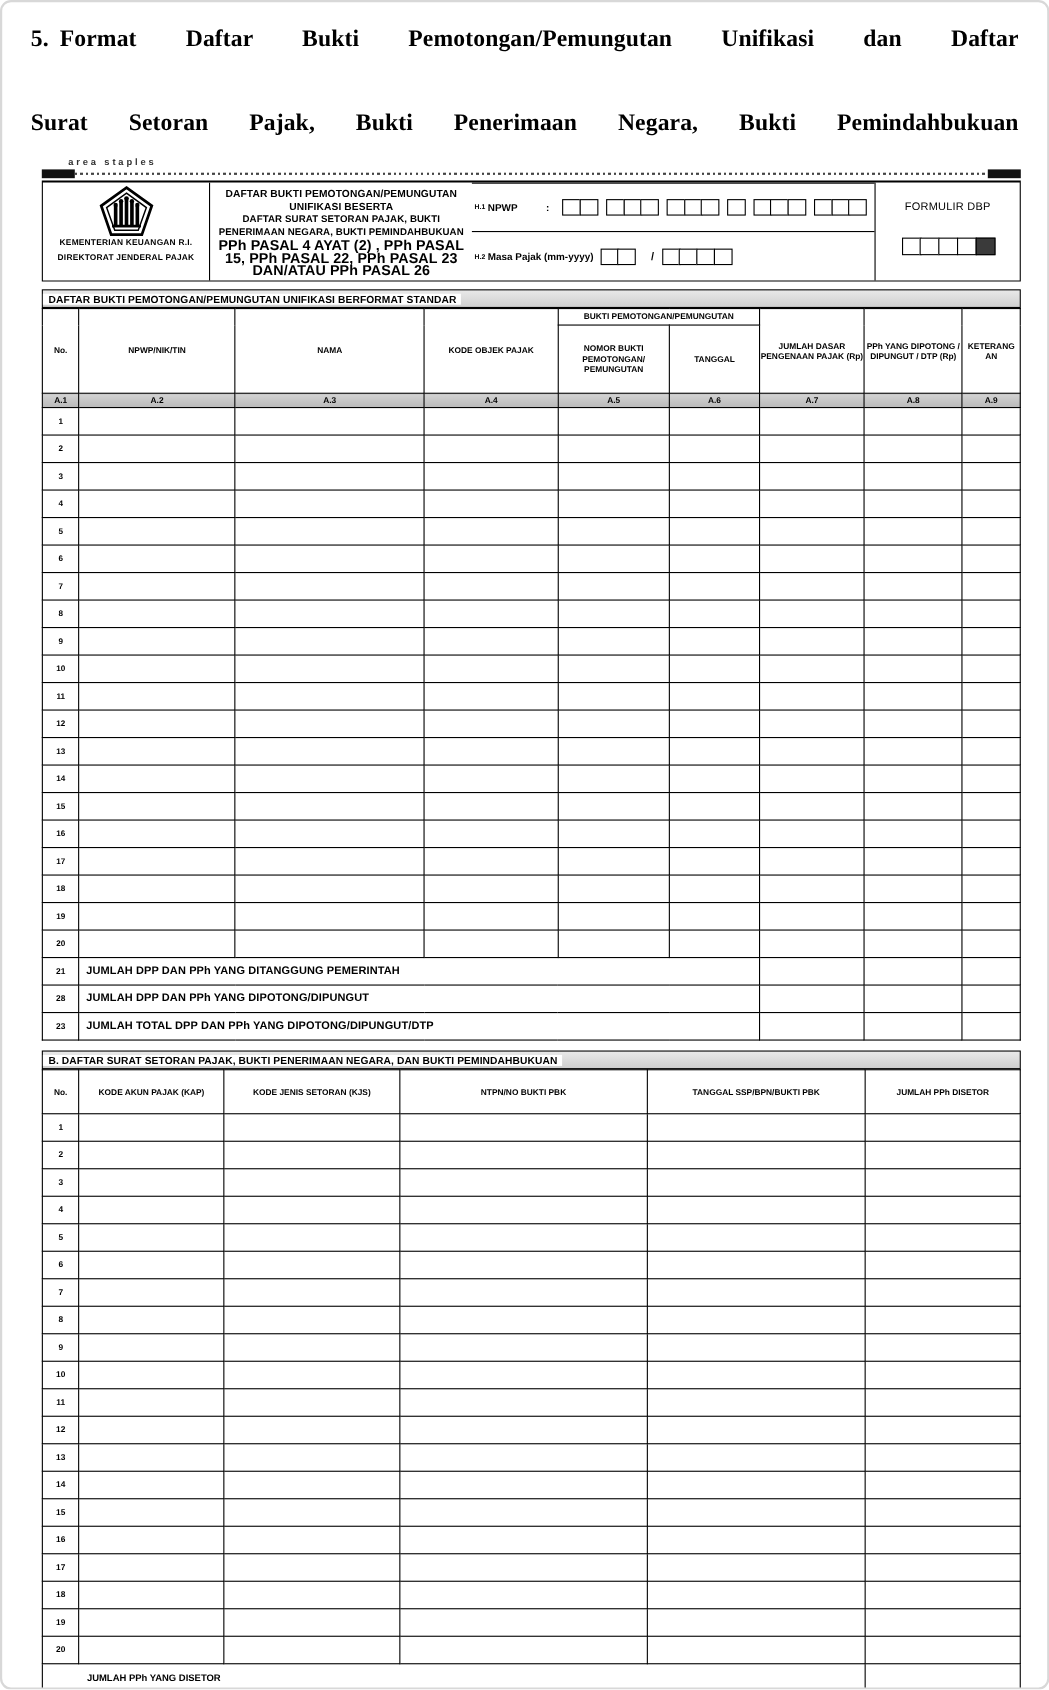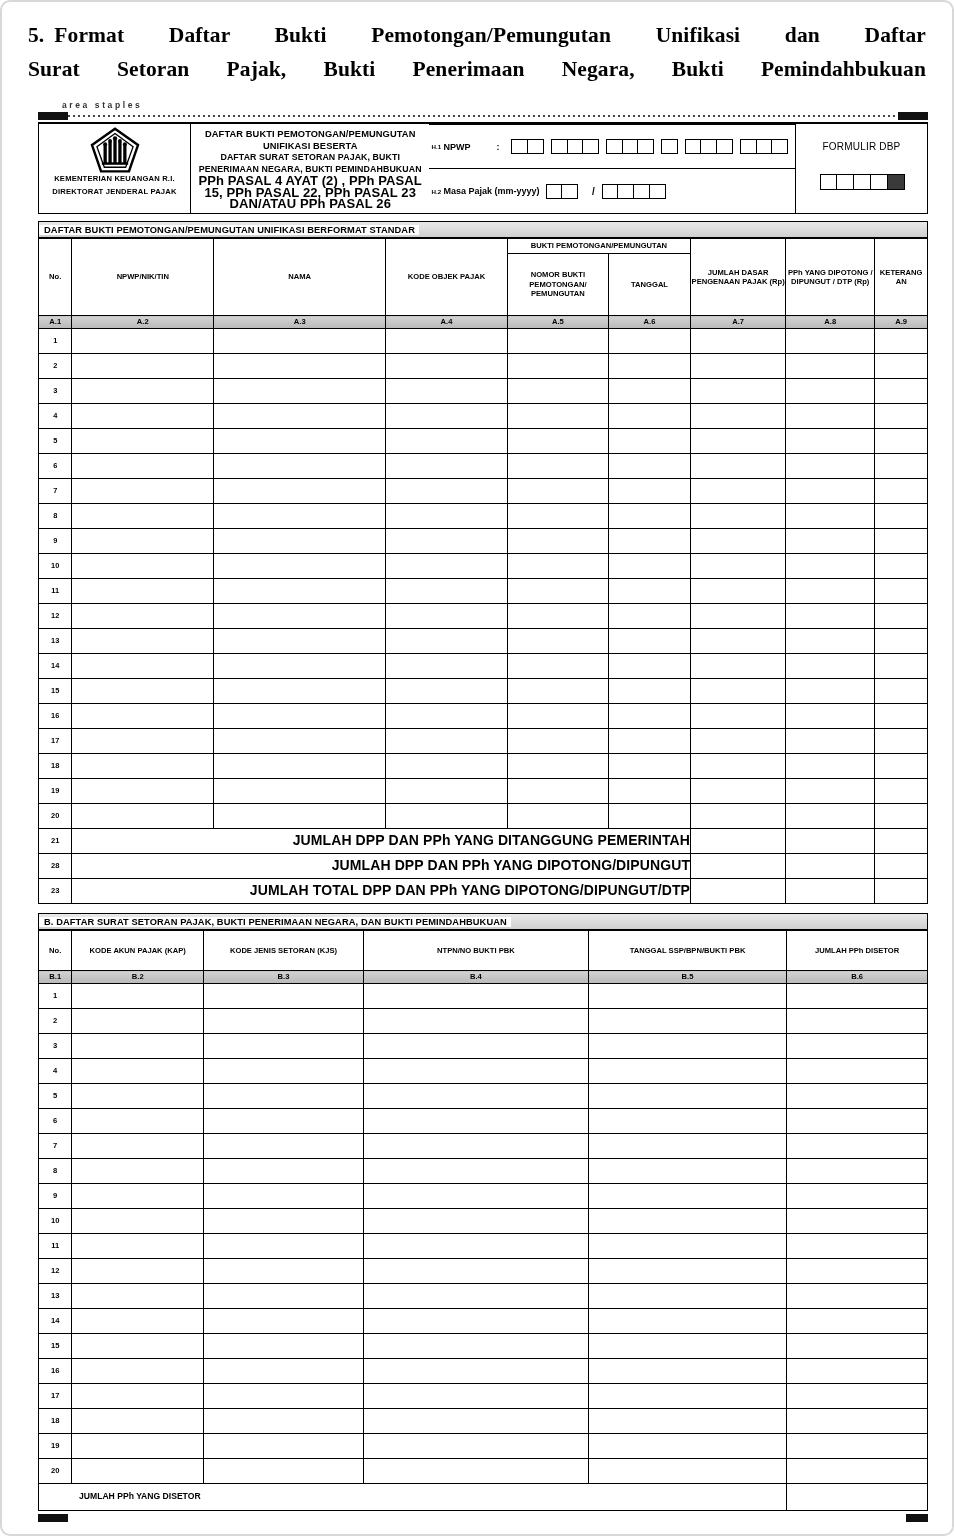--- a/index.html
+++ b/index.html
@@ -24,21 +24,21 @@
     padding:16px 26px 0 26px;
     font-family:"Liberation Serif", serif;
     font-weight:bold;
     font-size:21.5px;
     line-height:34px;
     text-align:justify;
     letter-spacing:0.1px;
   }
   .doc-title .num{margin-right:10px;}
   .doc-title .l1{display:block;text-align:justify;text-align-last:justify;}
-  .doc-title .l2{display:block;text-align:justify;text-align-last:justify;}
+  .doc-title .l2{display:block;text-align:justify;text-align-last:justify;margin-top:42px;}
 
   
   .form-wrap{position:relative;margin:14px 24px 0 36px;}
 
   
   .staple-row{position:relative;height:22px;}
   .staple-label{
     font-size:8.5px;font-weight:bold;letter-spacing:2.6px;
     color:#333;position:absolute;left:24px;top:0;
   }
@@ -130,21 +130,21 @@
   .colhdr th{background:#fff;padding:2px 1px;}
   .grp-th{height:15px;font-size:7.4px;}
   .ref-row td{
     height:13px;font-size:6.8px;
     background:linear-gradient(to bottom,#d2d2d2,#b9b9b9);
   }
   .data-row td{height:25px;background:#fff;}
   .data-row td.num{font-size:7.4px;font-weight:bold;}
   .sum-row td{height:25px;background:#fff;}
   .sum-row td.lbl{
-    text-align:right;padding-left:6px;font-size:14px;letter-spacing:0.1px;
+    text-align:left;padding-left:6px;font-size:10px;letter-spacing:0.1px;
   }
   .blocked{
     background-image:
       repeating-linear-gradient(45deg,#c9c9c9 0 2px,#dcdcdc 2px 4px);
   }
   
   .bhdr th{height:40px;padding:2px 2px;font-size:7.8px;}
   .brow td{height:25px;}
   .btot td{height:27px;}
   .btot td.lbl{text-align:left;padding-left:40px;font-size:8.6px;}
@@ -574,28 +574,20 @@
         <tr class="bhdr">
           <th>No.</th>
           <th>KODE AKUN PAJAK (KAP)</th>
           <th>KODE JENIS SETORAN (KJS)</th>
           <th>NTPN/NO BUKTI PBK</th>
           <th>TANGGAL SSP/BPN/BUKTI PBK</th>
           <th>JUMLAH PPh DISETOR</th>
         </tr>
       </thead>
       <tbody id="tbody-b">
-          <tr class="ref-row">
-            <td>B.1</td>
-            <td>B.2</td>
-            <td>B.3</td>
-            <td>B.4</td>
-            <td>B.5</td>
-            <td>B.6</td>
-          </tr>
           <tr class="brow">
             <td class="num">1</td>
             <td></td>
             <td></td>
             <td></td>
             <td></td>
             <td></td>
           </tr>
           <tr class="brow">
             <td class="num">2</td>

